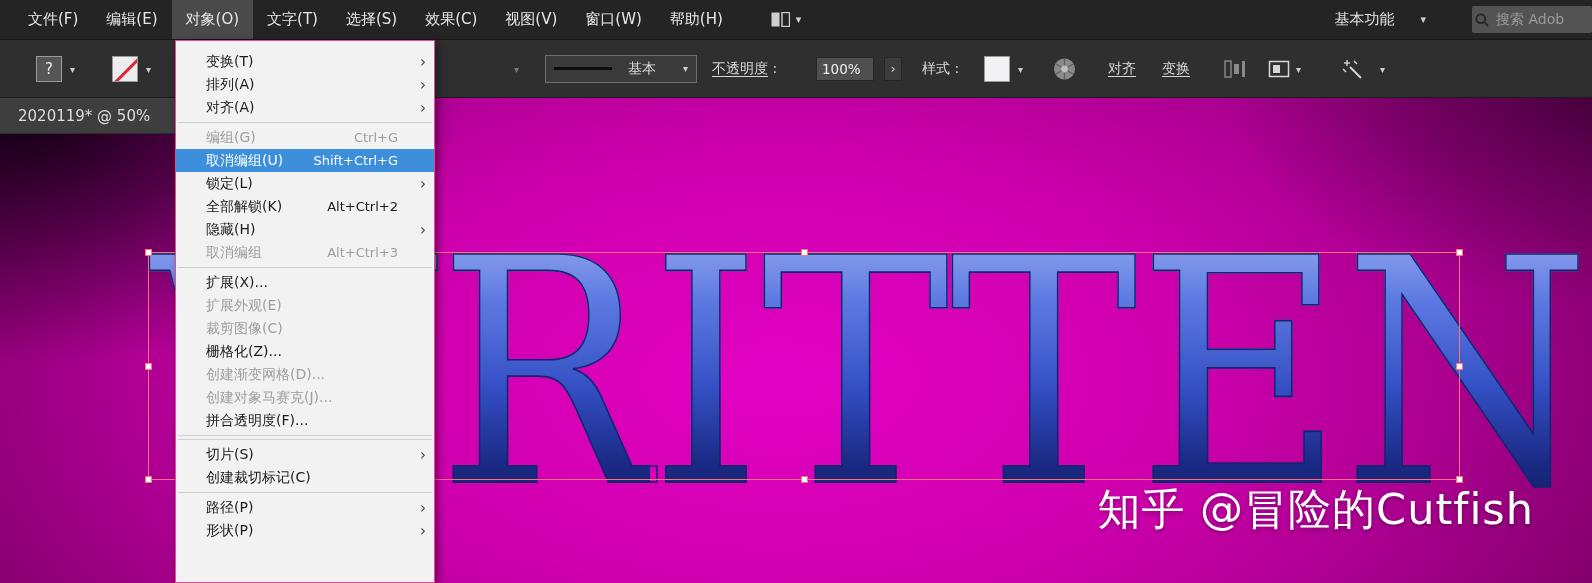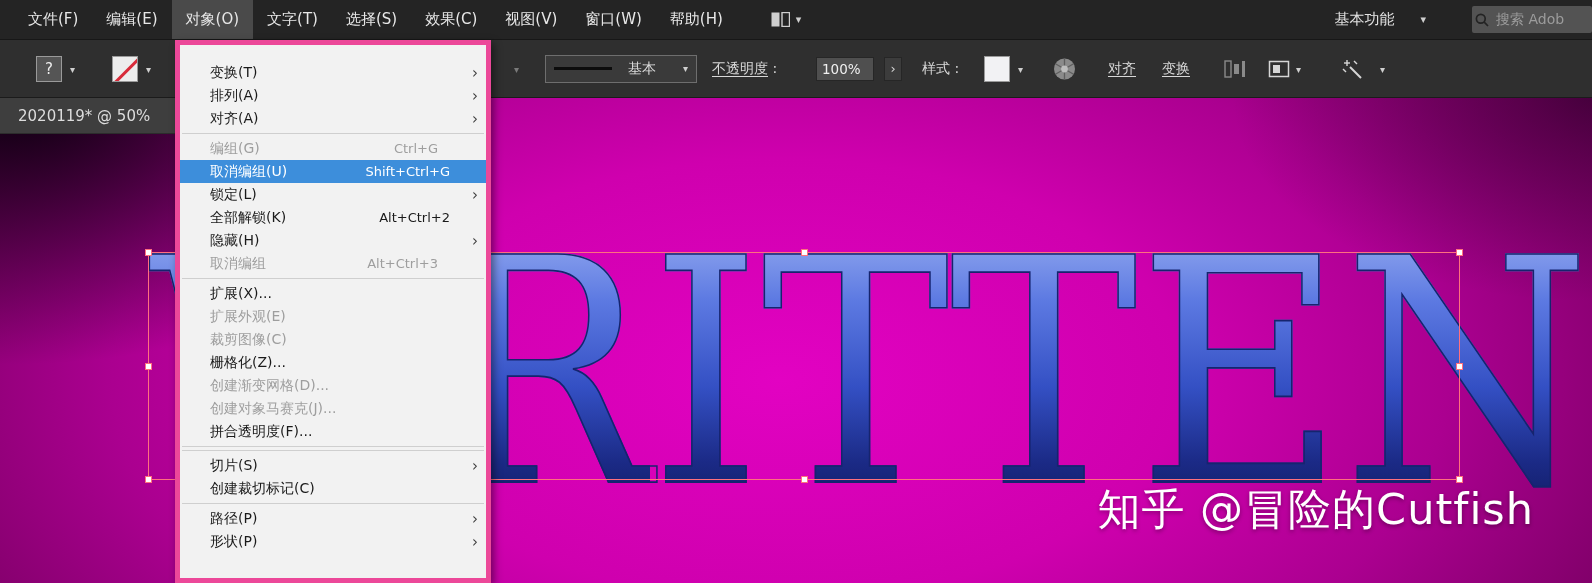--- a/index.html
+++ b/index.html
@@ -94,29 +94,29 @@
     width:58px;height:24px;background:#4f4f4f;border:1px solid #262626;color:#f0f0f0;
     font-size:13.5px;padding:0 5px;box-sizing:border-box;font-family:inherit;
   }
   .arrowbtn{
     width:18px;height:24px;border:1px solid #262626;background:#3c3c3c;color:#d8d8d8;
     display:flex;align-items:center;justify-content:center;font-size:13px;box-sizing:border-box;
   }
   .stylesw{background:#f2f2f4;}
   
   .dropdown{
-    position:absolute;left:175px;top:40px;width:316px;bottom:0;background:#f2f2f2;
-    border:5px solid #ec4899;box-shadow:3px 3px 8px rgba(0,0,0,.45);
-    box-sizing:border-box;padding-top:16px;z-index:50;color:#1a1a1a;overflow:hidden;
+    position:absolute;left:175px;top:40px;width:260px;bottom:0;background:#f2f2f2;
+    border:1px solid #ec4899;box-shadow:3px 3px 8px rgba(0,0,0,.45);
+    box-sizing:border-box;padding-top:9px;z-index:50;color:#1a1a1a;overflow:hidden;
   }
   .row{height:23px;display:flex;align-items:center;padding:0 8px 0 30px;font-size:14px;white-space:nowrap;}
   .row .lab{flex:0 0 auto;}
   .row .sc{margin-left:auto;font-size:13px;padding-right:16px;color:inherit;}
   .row .arr{width:12px;text-align:right;font-size:15px;color:#3c3c3c;}
-  .row.disabled{color:#9e9e9e;gap:12px;}
+  .row.disabled{color:#9e9e9e;}
   .row.disabled .arr{color:#9e9e9e;}
   .row.highlighted{background:#3d8edb;color:#ffffff;}
   .row.highlighted .arr{color:#ffffff;}
   .sep{height:1px;background:#cfcfcf;margin:3px 2px;}
   svg{display:block;}
 </style>
 </head>
 <body>
 
 <div class="canvas">

